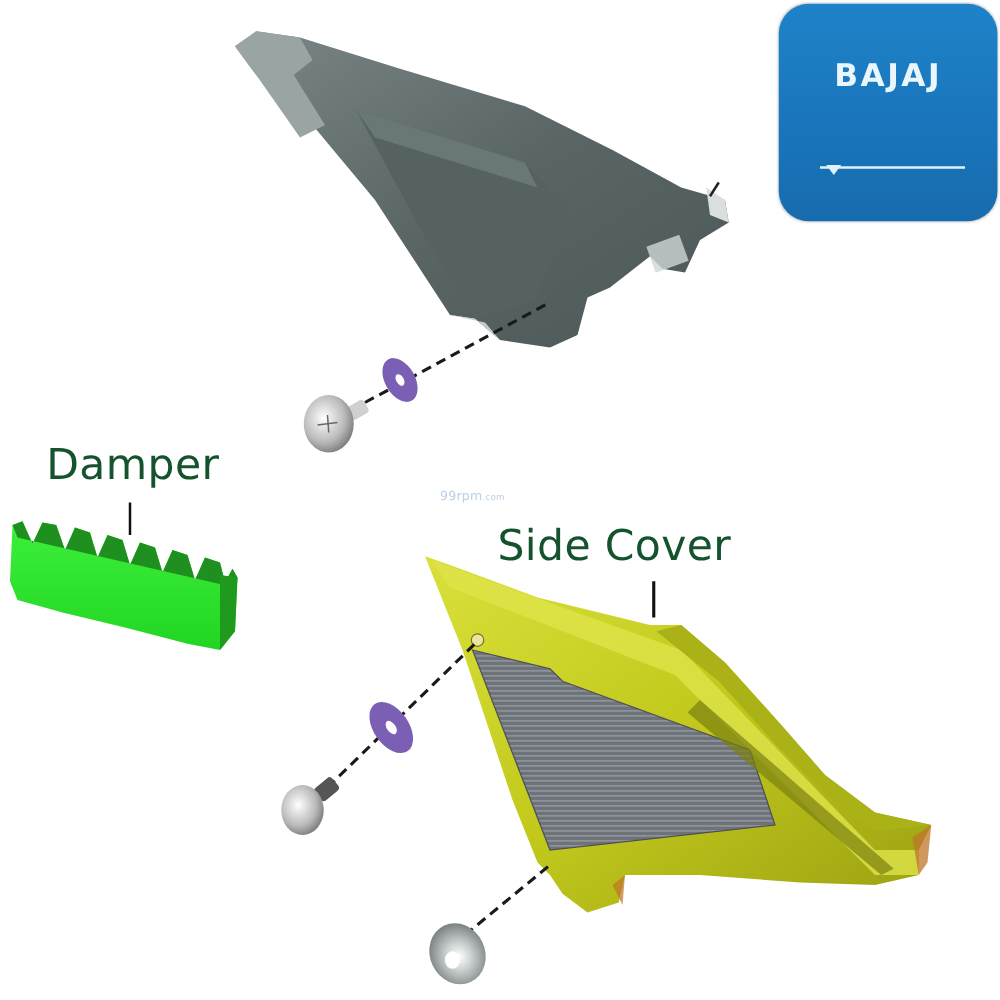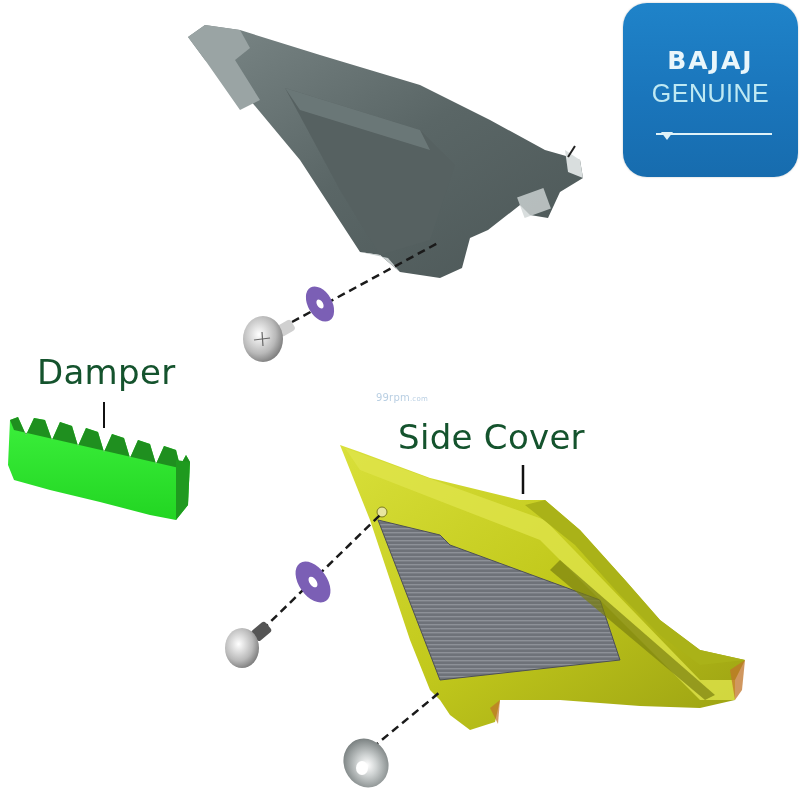--- a/index.html
+++ b/index.html
@@ -5,21 +5,21 @@
   html, body { margin:0; padding:0; background:#ffffff; }
   body { width:800px; height:800px; position:relative; overflow:hidden; font-family:"DejaVu Sans", sans-serif; }
   svg.canvas { position:absolute; left:0; top:0; width:800px; height:800px; }
   .callout { position:absolute; color:#14532d; font-family:"DejaVu Sans", sans-serif; font-size:34px; line-height:1; white-space:nowrap; letter-spacing:0.3px; }
   .badge { position:absolute; left:623px; top:3px; width:175px; height:174px; border-radius:24px; background:linear-gradient(180deg,#1f83c9 0%,#1a75bb 55%,#176cae 100%); box-shadow:0 0 2px rgba(0,0,0,0.25); }
   .badge .brand { position:absolute; left:0; right:0; top:43px; text-align:center; color:#e9f6fb; font-family:"DejaVu Sans", sans-serif; font-weight:bold; font-size:25px; letter-spacing:2px; }
   .badge .line2 { position:absolute; left:0; right:0; top:76px; text-align:center; color:#bfe9f3; font-family:"Liberation Sans", sans-serif; font-size:25px; letter-spacing:0.5px; }
   .badge .line3 { position:absolute; left:0; right:0; top:96px; text-align:center; color:#eef8fb; font-family:"Liberation Sans", sans-serif; font-weight:bold; font-size:34px; }
   .badge .underline { position:absolute; left:33px; width:116px; top:130px; height:2px; background:#dff2f8; }
   .badge .tick { position:absolute; left:38px; top:129px; width:0; height:0; border-left:6px solid transparent; border-right:6px solid transparent; border-top:8px solid #dff2f8; }
-  .watermark { position:absolute; left:376px; top:392px; font-family:"DejaVu Sans", sans-serif; font-size:10px; color:#b9cfe3; letter-spacing:0.2px; }
+  .watermark { position:absolute; left:352px; top:392px; font-family:"DejaVu Sans", sans-serif; font-size:10px; color:#b9cfe3; letter-spacing:0.2px; }
   .watermark .com { font-size:7px; }
 </style>
 </head>
 <body>
 
 <svg class="canvas" viewBox="0 0 800 800">
   <defs>
     <linearGradient id="grayBody" x1="0" y1="0" x2="1" y2="1">
       <stop offset="0" stop-color="#7b8787"></stop>
       <stop offset="0.5" stop-color="#5a6666"></stop>
@@ -108,16 +108,15 @@
 
 <div class="callout" style="left:37px; top:355px;">Damper</div>
 <div class="callout" style="left:398px; top:420px;">Side Cover</div>
 
 <div class="watermark">
   <span>99rpm</span><span class="com">.com</span>
 </div>
 
 <div class="badge">
   <div class="brand">BAJAJ</div>
-  <div class="line2">GENUINE</div>
   <div class="underline"></div>
   <div class="tick"></div>
 </div>
 
 </body></html>

